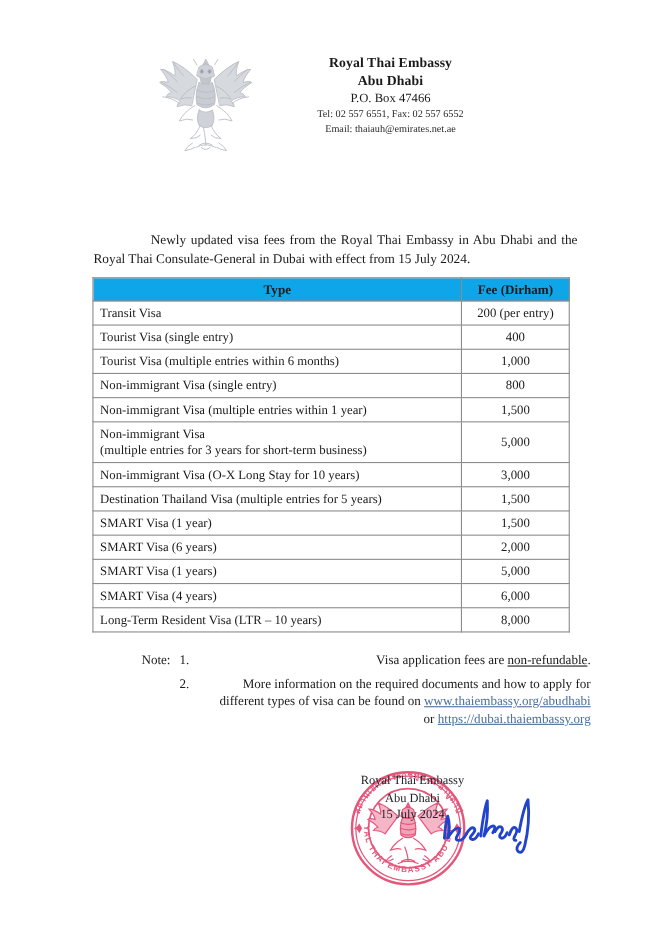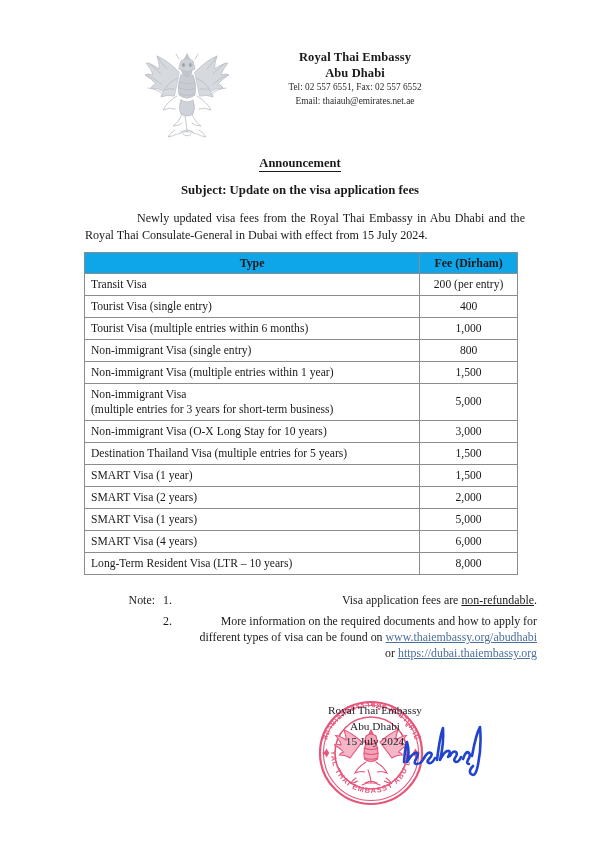--- a/index.html
+++ b/index.html
@@ -232,29 +232,26 @@
           <path d="M37 68 q-3 8 -9 12 q6 0 9 -3 M47 68 q3 8 9 12 q-6 0 -9 -3"></path>
           <path d="M40 70 q2 10 2 16 M36 86 q6 -4 12 0 M33 88 q9 -5 18 0"></path>
           <path d="M30 84 q-5 3 -7 7 q6 -1 9 -3 M54 84 q5 3 7 7 q-6 -1 -9 -3"></path>
           <path d="M38 88 q4 4 8 0"></path>
         </g>
       </svg>
     </div>
     <div class="lh-text">
       <div class="lh-line1">Royal Thai Embassy</div>
       <div class="lh-line2">Abu Dhabi</div>
+      <div class="lh-line3">P.O. Box 47466</div>
       <div class="lh-line4">Tel: 02 557 6551, Fax: 02 557 6552</div>
       <div class="lh-line5">Email: thaiauh@emirates.net.ae</div>
     </div>
   </div>
 
-  <div class="doc-title">
-    <span>Announcement</span>
-  </div>
-  <div class="doc-subject">Subject: Update on the visa application fees</div>
 
   <div class="intro">Newly updated visa fees from the Royal Thai Embassy in Abu Dhabi and the Royal Thai Consulate-General in Dubai with effect from 15 July 2024.</div>
 
   <table class="fee-table">
     <colgroup>
       <col class="col-type">
       <col class="col-fee">
     </colgroup>
     <thead>
       <tr>
@@ -296,21 +293,21 @@
       </tr>
       <tr>
         <td class="c-type">Destination Thailand Visa (multiple entries for 5 years)</td>
         <td class="c-fee">1,500</td>
       </tr>
       <tr>
         <td class="c-type">SMART Visa (1 year)</td>
         <td class="c-fee">1,500</td>
       </tr>
       <tr>
-        <td class="c-type">SMART Visa (2 years)</td>
+        <td class="c-type">SMART Visa (6 years)</td>
         <td class="c-fee">2,000</td>
       </tr>
       <tr>
         <td class="c-type">SMART Visa (1 years)</td>
         <td class="c-fee">5,000</td>
       </tr>
       <tr>
         <td class="c-type">SMART Visa (4 years)</td>
         <td class="c-fee">6,000</td>
       </tr>

